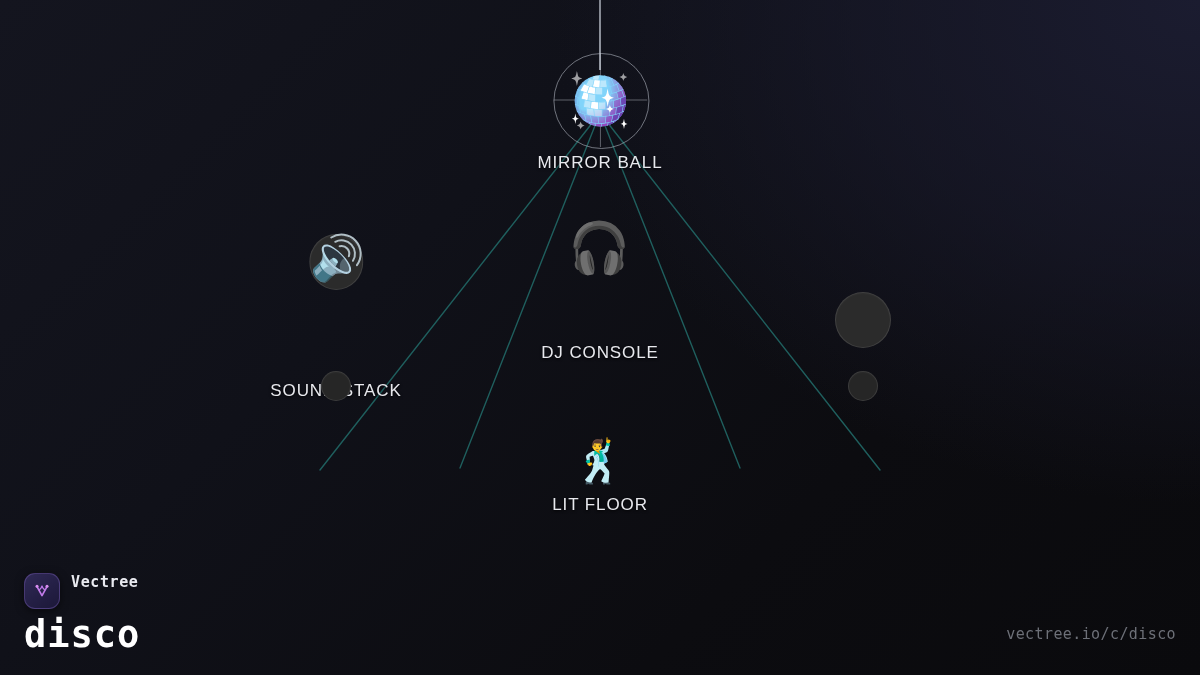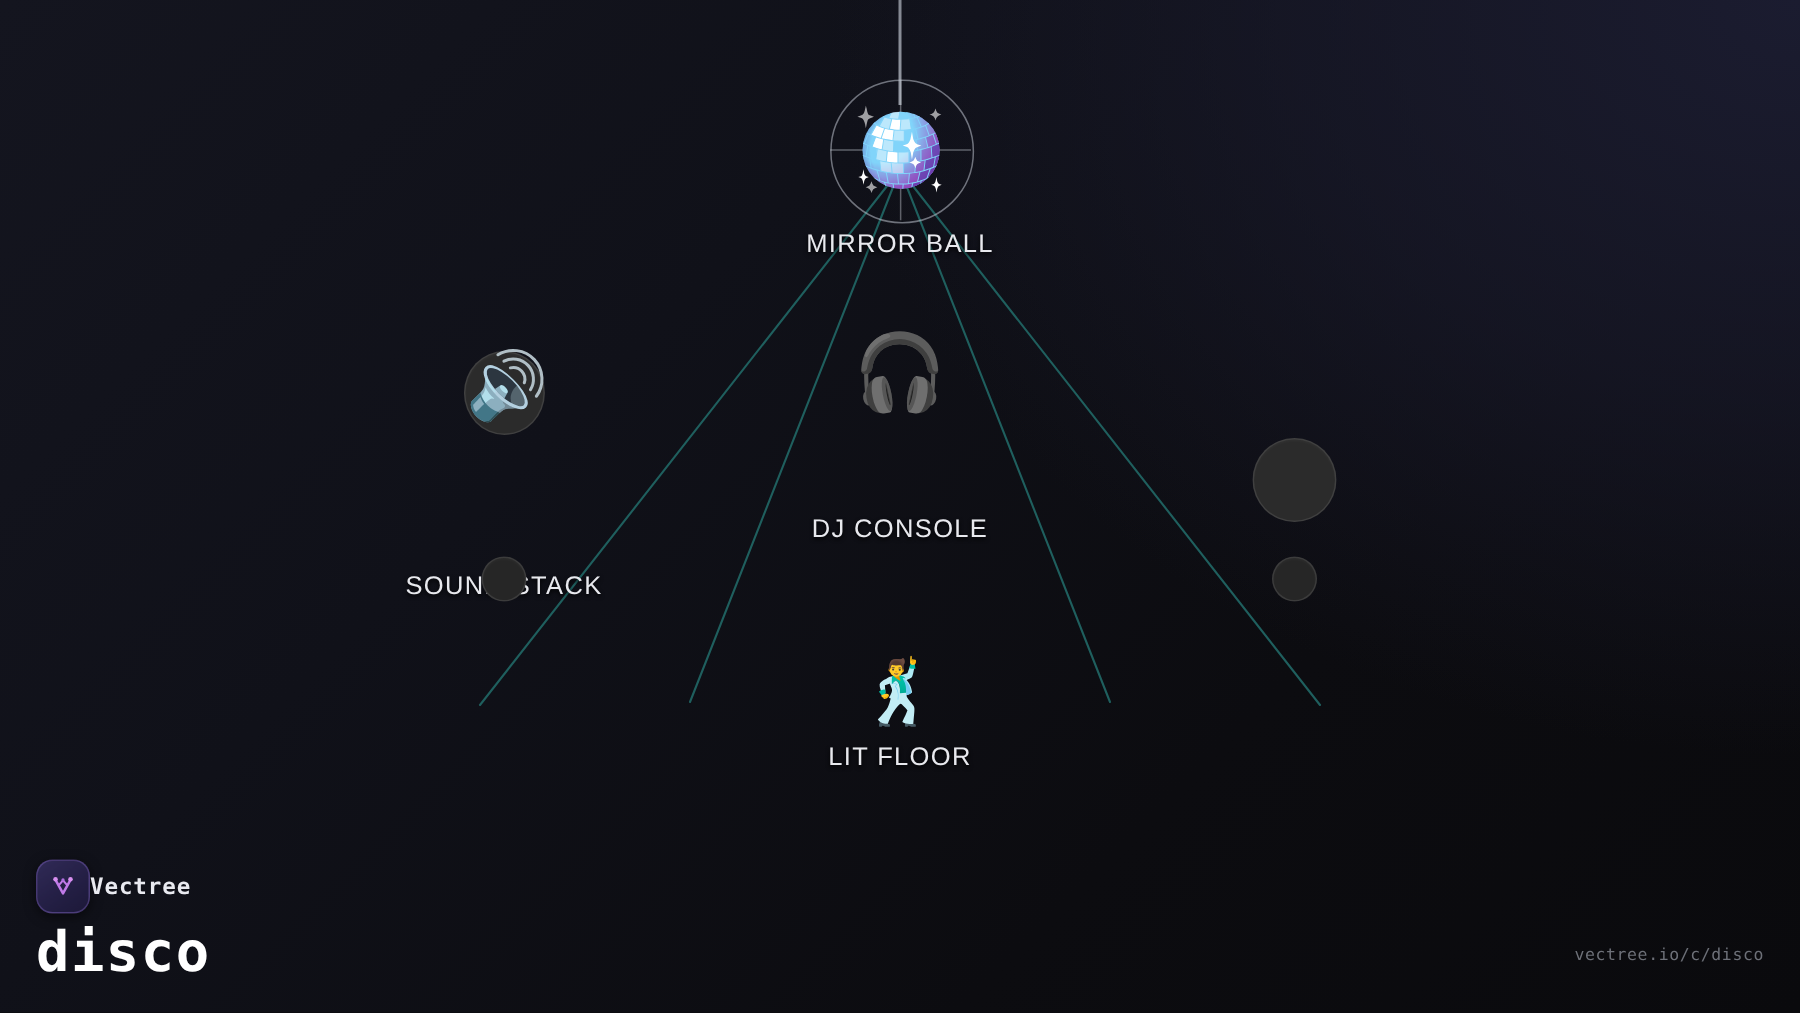--- a/index.html
+++ b/index.html
@@ -86,21 +86,21 @@
   }
 
   
   #brand {
     position: absolute;
     left: 24px;
     bottom: 22px;
   }
   .brand-row {
     display: flex;
-    align-items: center;
+    gap: 11px;
   }
   .logo-mark {
     width: 34px; height: 34px;
     border-radius: 11px;
     background: linear-gradient(145deg, #302a56 0%, #241f45 55%, #1c1838 100%);
     border: 1px solid rgba(140,110,210,0.35);
     display: flex;
     align-items: center;
     justify-content: center;
     box-shadow: 0 2px 8px rgba(0,0,0,0.55);
@@ -120,21 +120,21 @@
     font-weight: bold;
     letter-spacing: 1px;
     line-height: 1;
   }
   #site-url {
     position: absolute;
     right: 24px;
     bottom: 32px;
     color: #6d7078;
     font-family: "DejaVu Sans Mono", monospace;
-    font-size: 11px;
+    font-size: 15px;
     letter-spacing: 0.4px;
   }
 </style>
 </head>
 <body>
 
 <div id="stage">
 
   <svg id="edges" viewBox="0 0 1200 675">
       <line x1="600" y1="113" x2="320" y2="470" stroke="#1f5f5e" stroke-width="1.4" stroke-linecap="round"></line>

